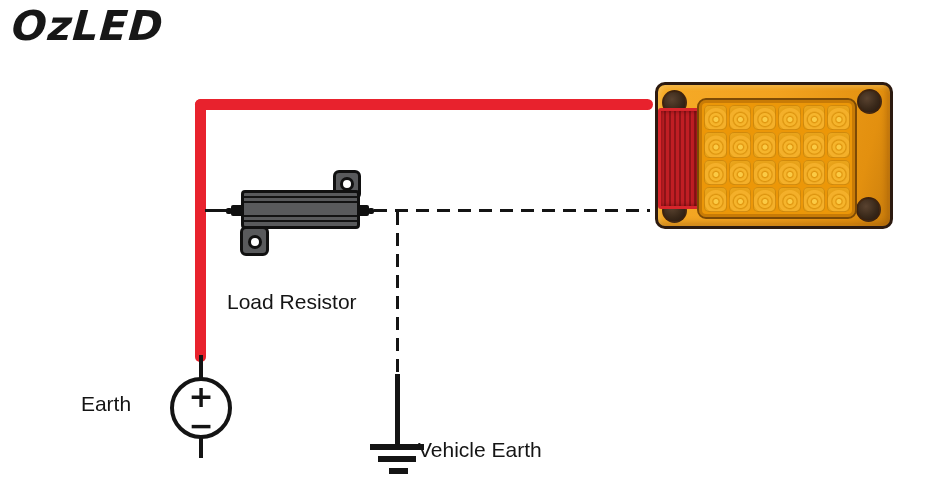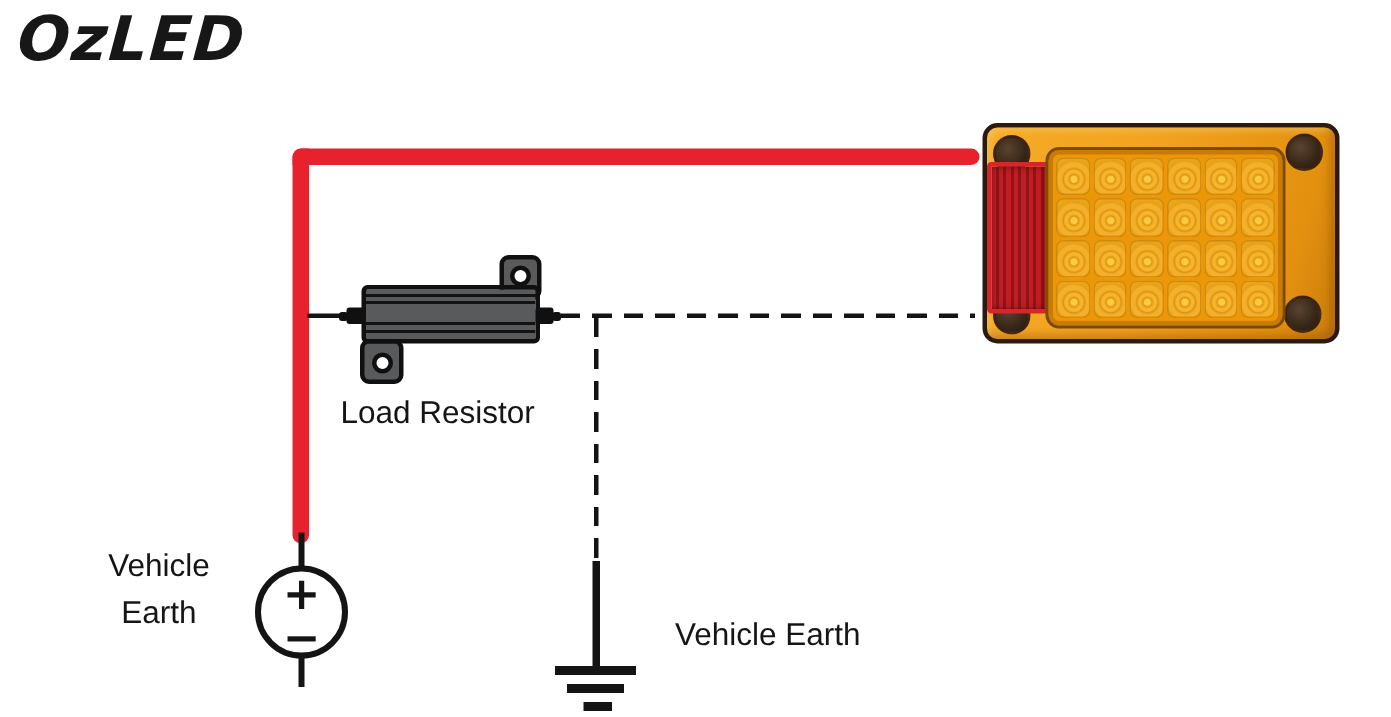--- a/index.html
+++ b/index.html
@@ -46,24 +46,24 @@
   .src-lead-top{left:199px;top:355px;width:4px;height:23px;background:var(--line);}
   .src-lead-bottom{left:199px;top:437px;width:4px;height:21px;background:var(--line);}
   .src-circle{left:170px;top:377px;width:54px;height:54px;border:4px solid var(--line);
     border-radius:50%;background:#fff;}
   .src-sign{position:absolute;left:50%;font-weight:900;font-size:30px;line-height:1;
     transform:translate(-50%,-50%);color:var(--line);font-family:"DejaVu Sans",sans-serif;}
   .src-plus{top:16px;}
   .src-minus{top:45px;}
 
   
-  .label{font-size:21px;color:#151515;}
+  .label{font-size:21px;color:#151515;margin-top:26px;}
   .lbl-indicator{left:30px;top:362px;width:152px;text-align:center;line-height:31px;}
   .lbl-resistor{left:227px;top:264px;}
-  .lbl-earth{left:450px;top:412px;}
+  .lbl-earth{left:418px;top:412px;}
 
   
   .gnd-stem{left:395px;top:374px;width:5px;height:73px;background:var(--line);}
   .gnd-bar1{left:370px;top:444px;width:54px;height:6px;background:var(--line);}
   .gnd-bar2{left:378px;top:456px;width:38px;height:6px;background:var(--line);}
   .gnd-bar3{left:389px;top:468px;width:19px;height:6px;background:var(--line);}
 
   
   .res-tab{background:var(--metal-gray);border:3px solid #101010;border-radius:6px;}
   .res-tab-top{left:333px;top:170px;width:22px;height:24px;}
@@ -124,21 +124,20 @@
   <div class="abs wire-red-v"></div>
   <div class="abs wire-red-h"></div>
 
   <div class="abs src-lead-top"></div>
   <div class="abs src-lead-bottom"></div>
   <div class="abs src-circle">
     <span class="src-sign src-plus">+</span>
     <span class="src-sign src-minus">−</span>
   </div>
   <div class="abs label lbl-indicator">
-    <div>Vehicle</div>
     <div>Earth</div>
   </div>
 
   <div class="abs lead-resistor"></div>
 
   <div class="abs res-tab res-tab-top">
     <span class="res-hole"></span>
   </div>
   <div class="abs res-tab res-tab-bottom">
     <span class="res-hole"></span>

